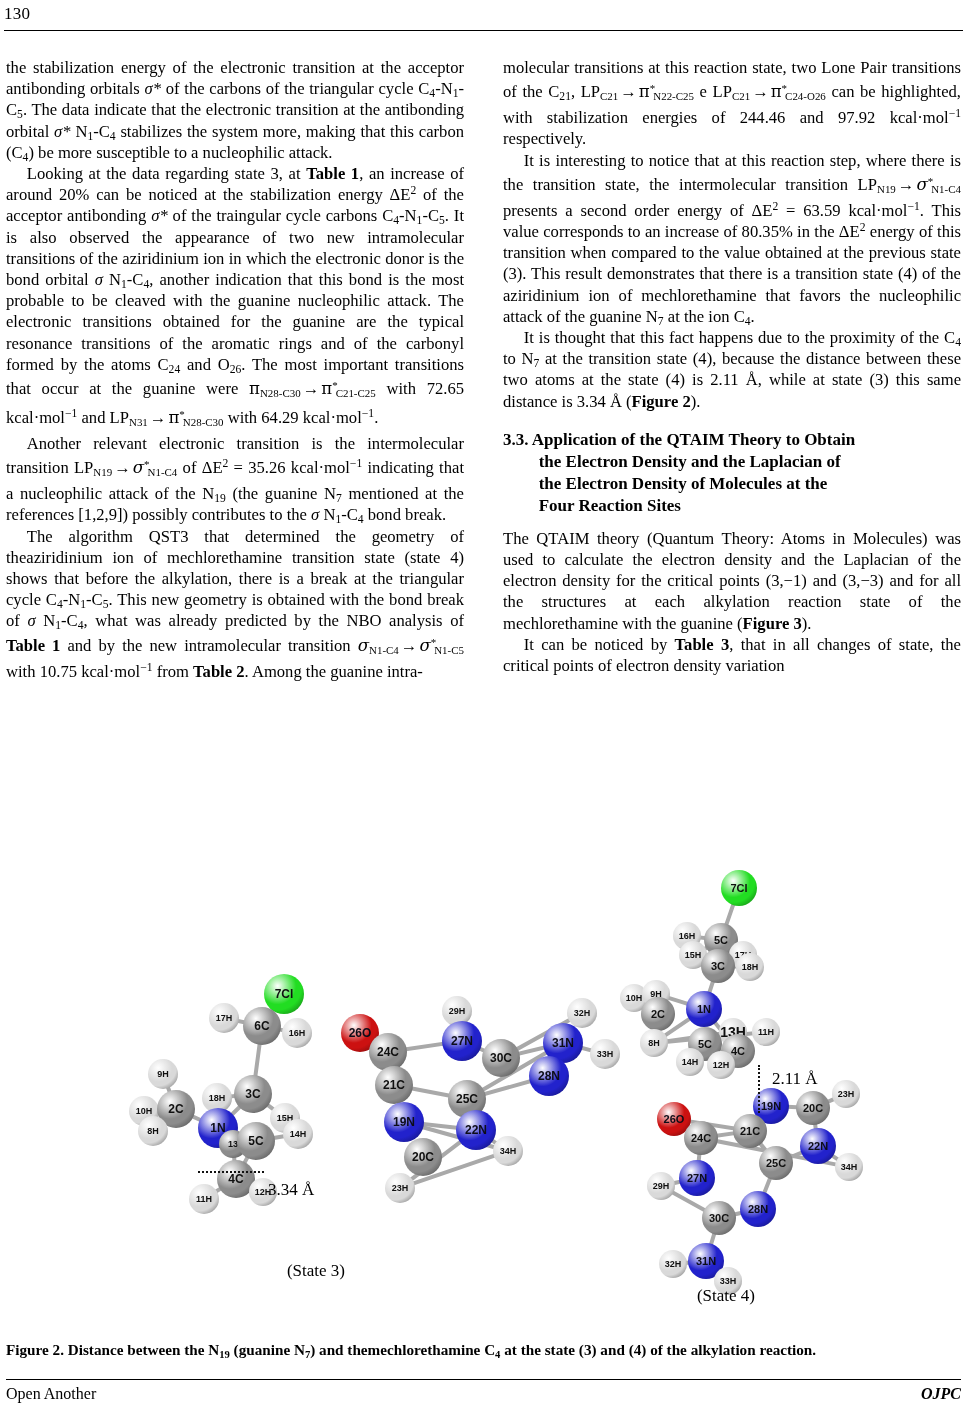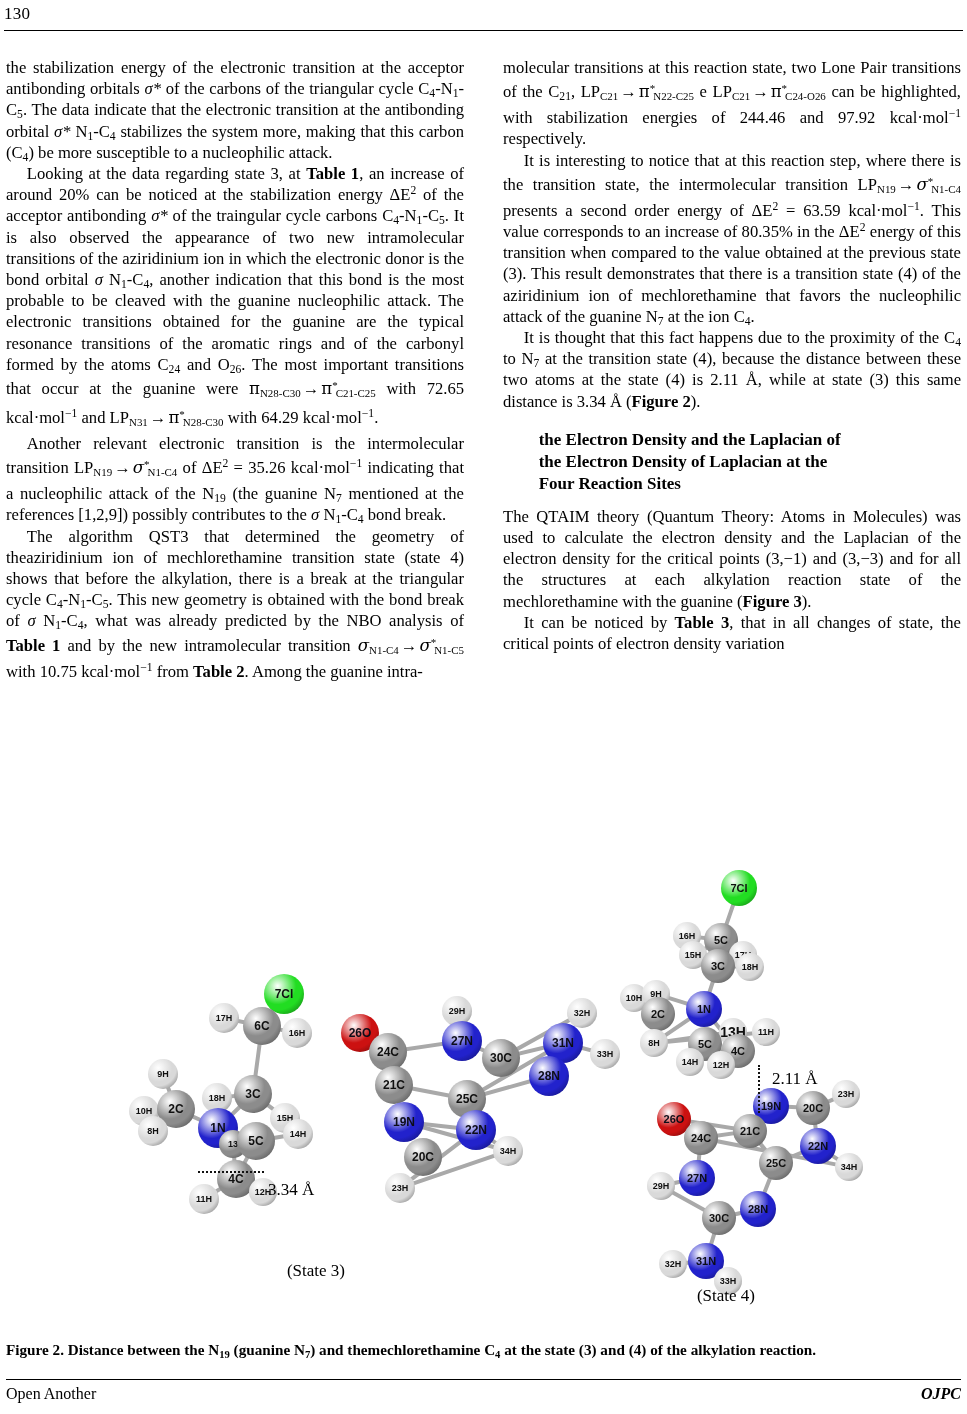--- a/index.html
+++ b/index.html
@@ -215,22 +215,23 @@
 
   <div class="col right">
 
     <p class="noindent"><span>molecular transitions at this reaction state, two Lone Pair transitions of the C</span><sub>21</sub><span>, </span><span class="mf"><span>LP</span><span class="sb">C21</span><span class="arw">→</span><span class="grp">π</span><span class="st">*</span><span class="sb">N22-C25</span></span><span> e </span><span class="mf"><span>LP</span><span class="sb">C21</span><span class="arw">→</span><span class="grp">π</span><span class="st">*</span><span class="sb">C24-O26</span></span><span> can be highlighted, with stabilization energies of 244.46 and 97.92 kcal·mol</span><sup>−1</sup><span> respectively.</span></p>
 
     <p><span>It is interesting to notice that at this reaction step, where there is the transition state, the intermolecular transition </span><span class="mf"><span>LP</span><span class="sb">N19</span><span class="arw">→</span><span class="gr">σ</span><span class="st">*</span><span class="sb">N1-C4</span></span><span> presents a second order energy of ΔE</span><sup>2</sup><span> = 63.59 kcal·mol</span><sup>−1</sup><span>. This value corresponds to an increase of 80.35% in the ΔE</span><sup>2</sup><span> energy of this transition when compared to the value obtained at the previous state (3). This result demonstrates that there is a transition state (4) of the aziridinium ion of mechlorethamine that favors the nucleophilic attack of the guanine N</span><sub>7</sub><span> at the ion C</span><sub>4</sub><span>.</span></p>
 
     <p><span>It is thought that this fact happens due to the proximity of the C</span><sub>4</sub><span> to N</span><sub>7</sub><span> at the transition state (4), because the distance between these two atoms at the state (4) is 2.11 Å, while at state (3) this same distance is 3.34 Å (</span><span class="bd">Figure 2</span><span>).</span></p>
 
     <div class="sechead">
+      <span class="hang"><span>3.3.</span> <span>Application of the QTAIM Theory to Obtain</span></span>
       <span class="cont">the Electron Density and the Laplacian of</span>
-      <span class="cont">the Electron Density of Laplacian at the</span>
+      <span class="cont">the Electron Density of Molecules at the</span>
       <span class="cont">Four Reaction Sites</span>
     </div>
 
     <p class="noindent"><span>The QTAIM theory (Quantum Theory: Atoms in Molecules) was used to calculate the electron density and the Laplacian of the electron density for the critical points (3,−1) and (3,−3) and for all the structures at each alkylation reaction state of the mechlorethamine with the guanine (</span><span class="bd">Figure 3</span><span>).</span></p>
 
     <p><span>It can be noticed by </span><span class="bd">Table 3</span><span>, that in all changes of state, the critical points of electron density variation</span></p>
   </div>
 
   <div class="figure">
 

